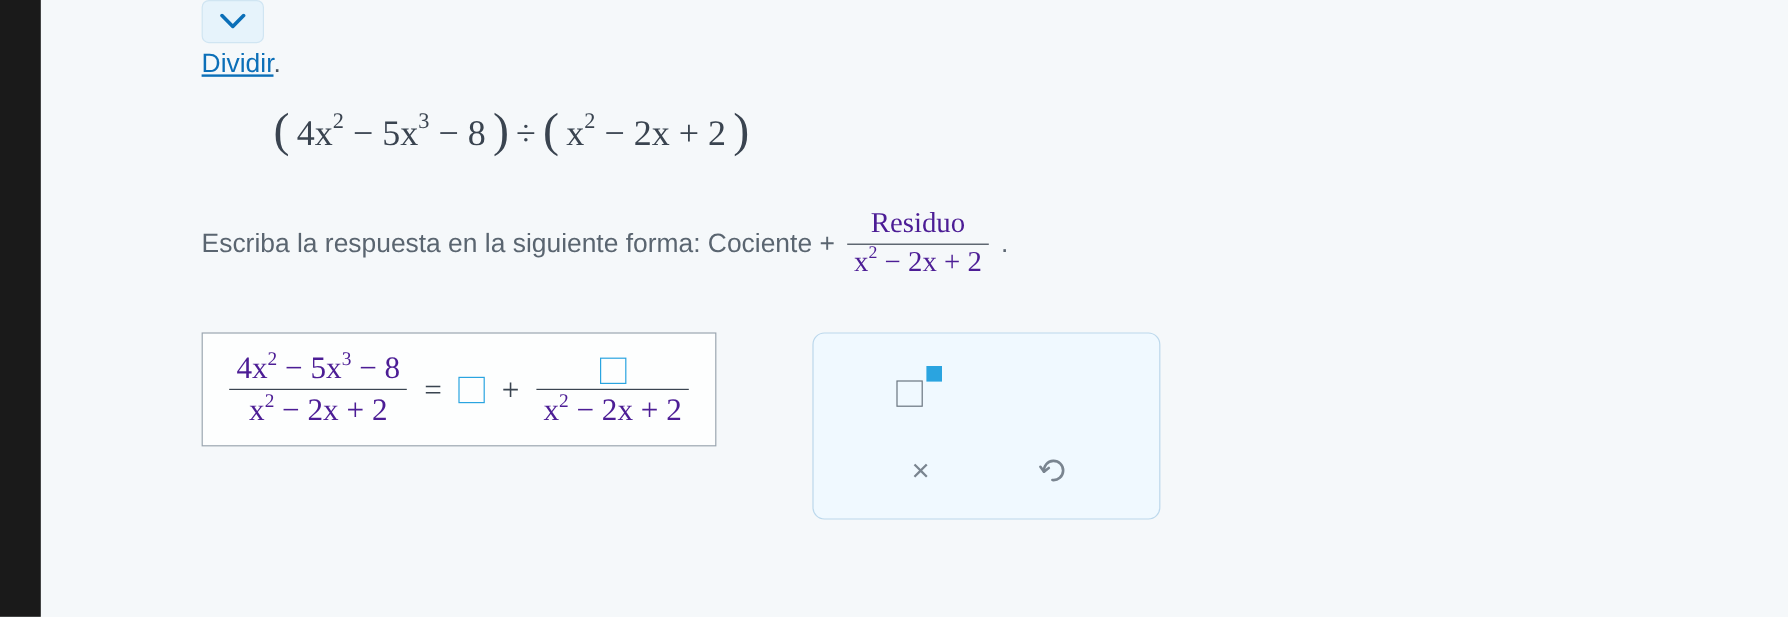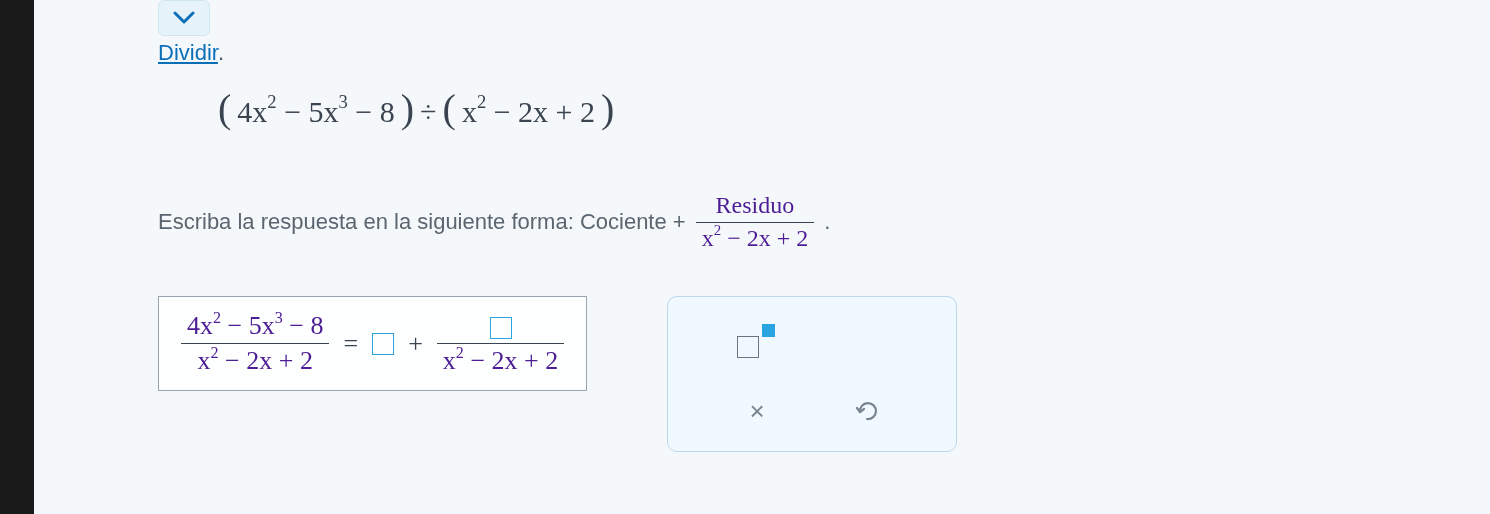--- a/index.html
+++ b/index.html
@@ -12,21 +12,21 @@
     color: #4a5560;
   }
   .left-rail {
     position: absolute;
     left: 0; top: 0; bottom: 0;
     width: 34px;
     background: #1a1a1a;
   }
   .content {
     position: absolute;
-    left: 158px;
+    left: 168px;
     top: 0;
     right: 20px;
   }
   .chevron-box {
     width: 52px;
     height: 36px;
     background: #e6f3fb;
     border: 1px solid #d0e5f2;
     border-radius: 6px;
     display: flex;
@@ -46,21 +46,21 @@
     margin-left: 60px;
     font-family: "Times New Roman", serif;
     font-size: 30px;
     color: #3a4450;
     display: flex;
     align-items: center;
     gap: 6px;
   }
   .sup { font-size: 0.62em; position: relative; top: -0.7em; }
   .instr-row {
-    margin-top: 57px;
+    margin-top: 38px;
     display: flex;
     align-items: center;
     gap: 10px;
     font-size: 22px;
     color: #5a6570;
   }
   .frac {
     display: inline-flex;
     flex-direction: column;
     align-items: center;

